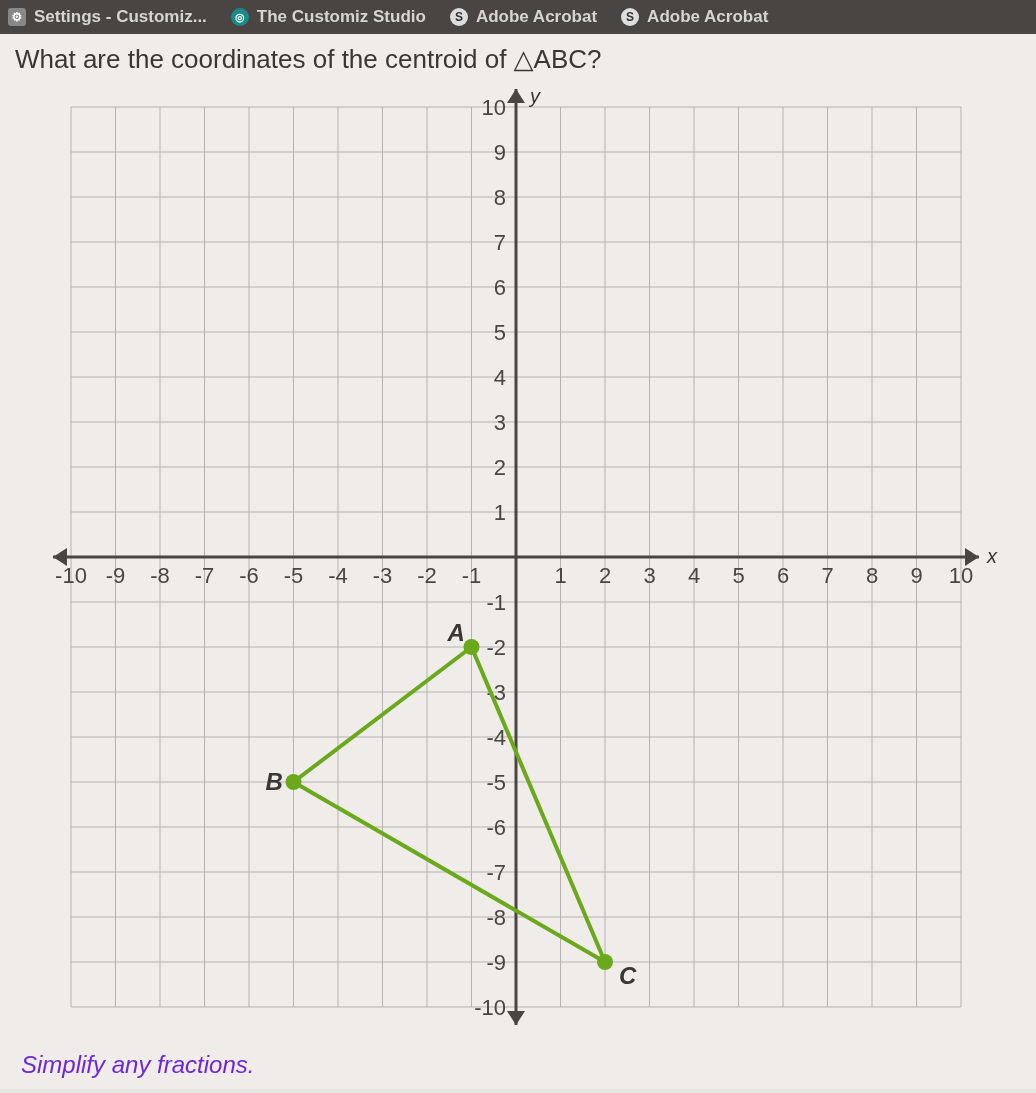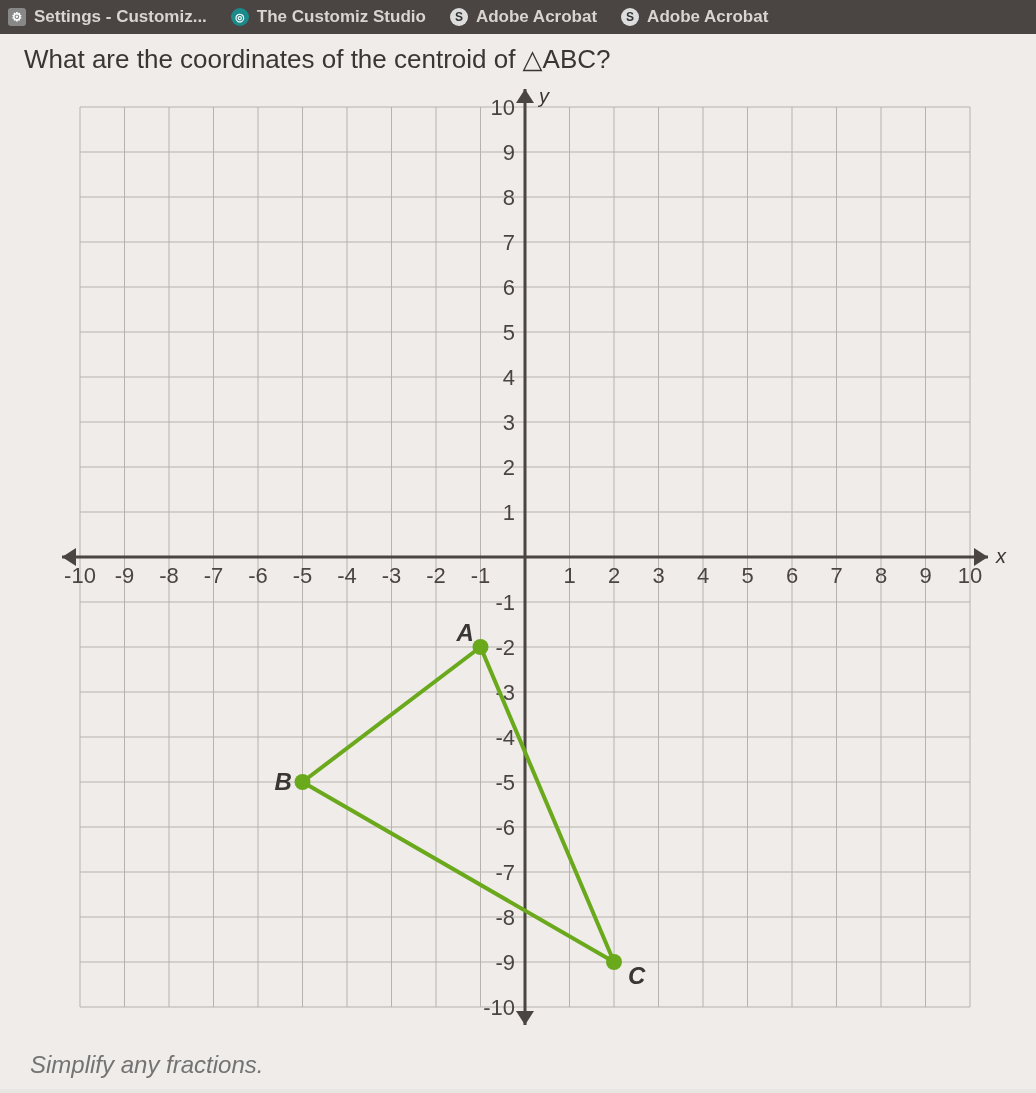--- a/index.html
+++ b/index.html
@@ -37,39 +37,39 @@
     width:18px; height:18px; border-radius:50%;
     background:#1a8a8a; display:flex; align-items:center; justify-content:center;
     color:#fff; font-size:11px;
   }
   .tab-icon-acrobat {
     width:18px; height:18px; border-radius:50%;
     background:#ddd; display:flex; align-items:center; justify-content:center;
     color:#333; font-size:12px; font-weight:bold;
   }
   .content {
-    padding: 4px 12px 10px 20px;
+    padding: 4px 12px 10px 11px;
     background: #efece9;
   }
   .question {
     font-size: 26px;
     color: #3a3633;
     margin: 6px 0 12px 4px;
     font-weight: 500;
   }
   .chart-wrap {
     width: 990px;
     height: 950px;
     position: relative;
     margin-left: 10px;
   }
   .bottom-text {
     font-size: 24px;
     font-style: italic;
-    color: #737373;
+    color: #6d28d9;
     margin: 14px 0 0 10px;
   }
   svg text { user-select: none; }
 </style>
 </head>
 <body>
 
 <div class="tab-bar">
   <div class="tab-item">
     <span class="tab-icon-generic">⚙</span>

